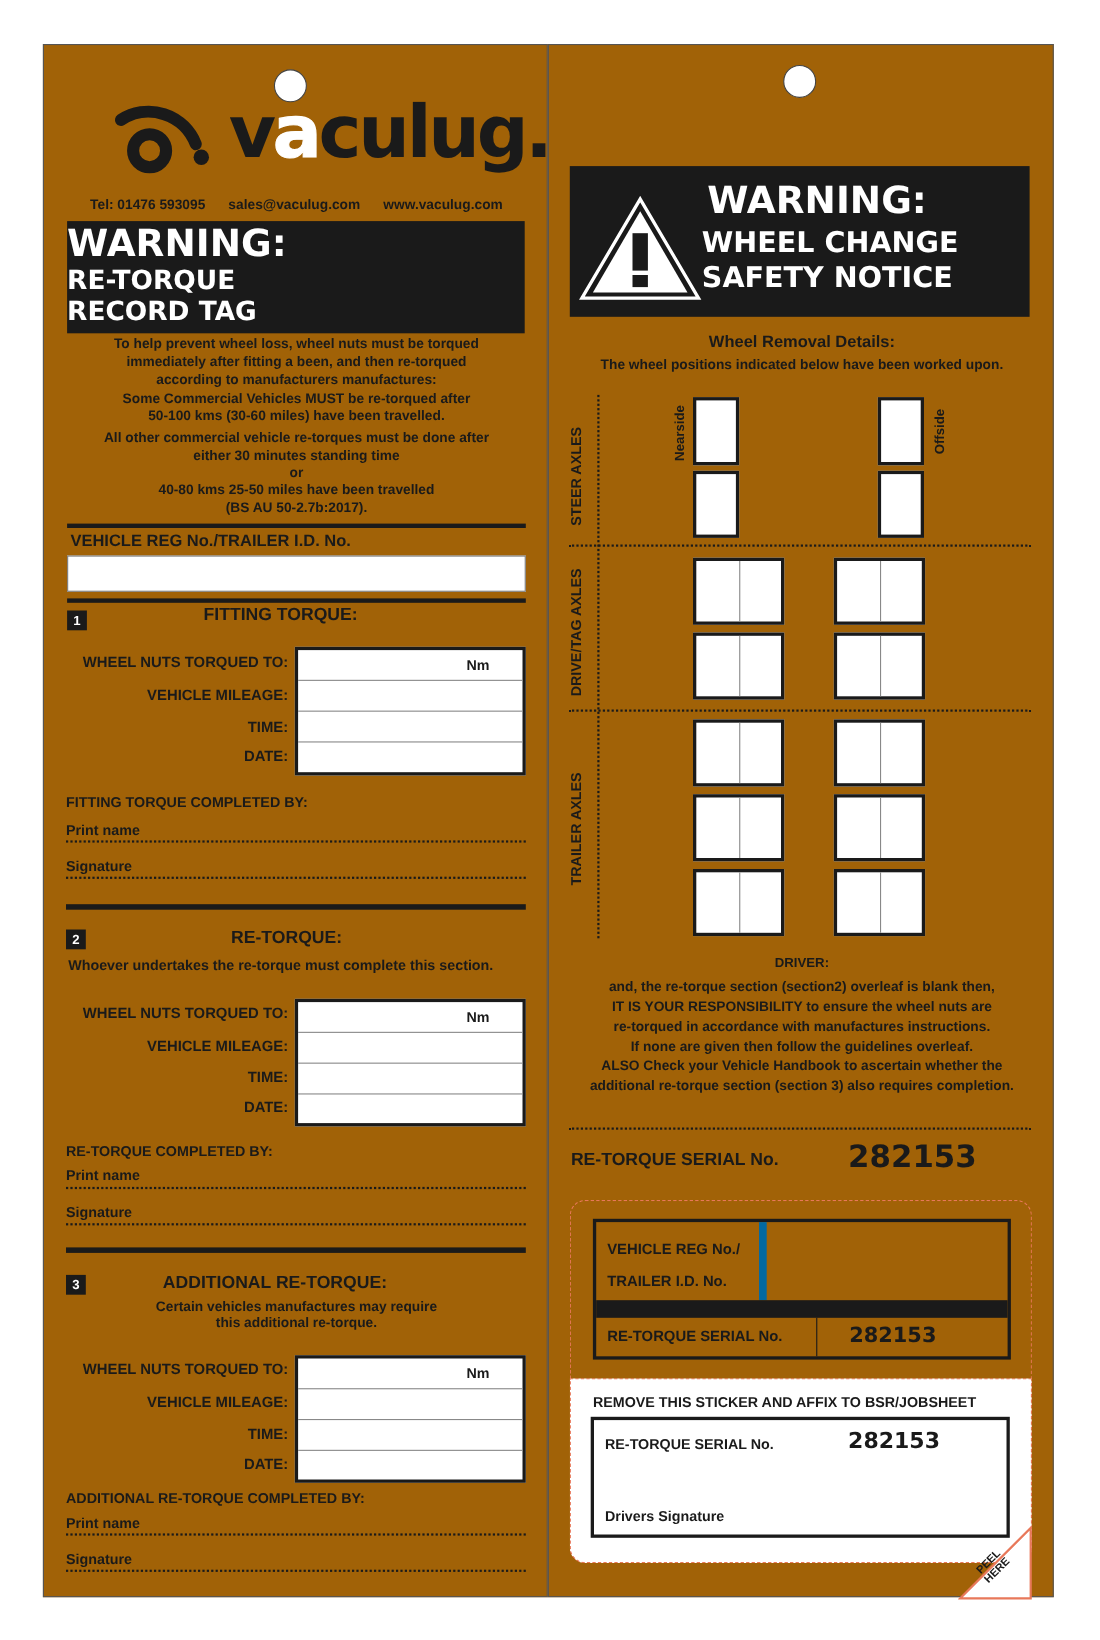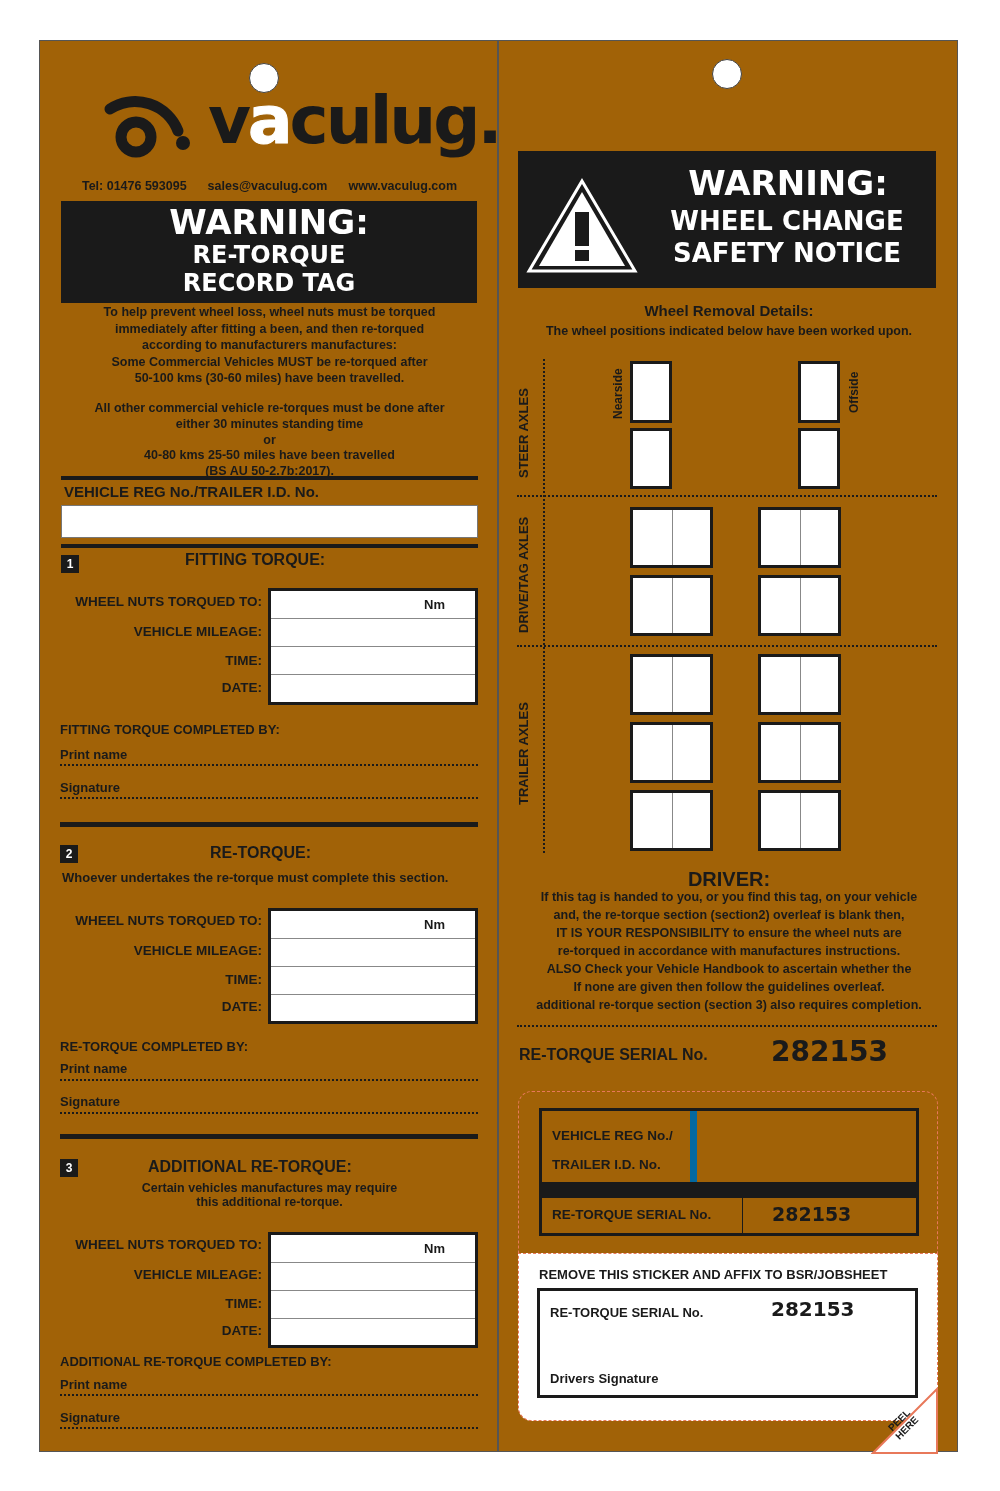--- a/index.html
+++ b/index.html
@@ -13,21 +13,21 @@
   .hole { position: absolute; width: 30px; height: 30px; border-radius: 50%; background: #fff; border: 1px solid #444; }
   .center { text-align: center; }
 
   
   .logo { position: absolute; left: 58px; top: 38px; width: 360px; height: 82px; }
   .logo-text { position: absolute; left: 110px; top: 2px; font-family: "DejaVu Sans", sans-serif; font-weight: bold; font-size: 66px; letter-spacing: -3px; color: #1a1a1a; line-height: 80px; }
   .logo-text .white-a { color: #ffffff; -webkit-text-stroke: 1px #ffffff; }
 
   .addr { position: absolute; left: 0; width: 459px; text-align: center; font-family: "Liberation Sans", sans-serif; font-weight: bold; font-size: 12.5px; }
 
-  .black-banner { position: absolute; background: #1a1a1a; color: #fff; text-align: center; font-family: "DejaVu Sans", sans-serif; font-weight: bold; }
+  .black-banner { position: absolute; background: #1a1a1a; color: #fff; font-family: "DejaVu Sans", sans-serif; font-weight: bold; }
 
   .body-text { position: absolute; left: 0; width: 459px; text-align: center; font-family: "Liberation Sans", sans-serif; font-weight: bold; font-size: 12.5px; line-height: 16.5px; }
 
   .rule { position: absolute; height: 5px; background: #1a1a1a; }
   .dots { position: absolute; border-bottom: 2px dotted #1a1a1a; height: 0; }
   .vdots { position: absolute; border-left: 2px dotted #1a1a1a; width: 0; }
 
   .label-bold { position: absolute; font-family: "Liberation Sans", sans-serif; font-weight: bold; color: #1a1a1a; white-space: nowrap; }
 
   .whitebox { position: absolute; background: #fff; border: 1px solid #777; }
@@ -81,21 +81,21 @@
     <div style="font-size:24px; line-height:28px;">RE-TORQUE</div>
     <div style="font-size:24px; line-height:28px;">RECORD TAG</div>
   </div>
 
   <div class="body-text" style="top:263px;">
     <div>To help prevent wheel loss, wheel nuts must be torqued</div>
     <div>immediately after fitting a been, and then re-torqued</div>
     <div>according to manufacturers manufactures:</div>
     <div>Some Commercial Vehicles MUST be re-torqued after</div>
     <div>50-100 kms (30-60 miles) have been travelled.</div>
-    <div style="margin-top:13px;">All other commercial vehicle re-torques must be done after</div>
+    <div style="margin-top:3px;">All other commercial vehicle re-torques must be done after</div>
     <div>either 30 minutes standing time</div>
     <div style="line-height:14px;">or</div>
     <div>40-80 kms 25-50 miles have been travelled</div>
     <div>(BS AU 50-2.7b:2017).</div>
   </div>
 
   <div class="rule" style="left:21px; top:435px; width:417px; height:4px;"></div>
 
   <div class="label-bold" style="left:24px; top:442px; font-size:15px;">VEHICLE REG No./TRAILER I.D. No.</div>
   <div class="whitebox" style="left:21px; top:464px; width:417px; height:33px;"></div>
@@ -224,28 +224,27 @@
   <div class="wheel-box double" style="left:131px; top:534px; width:83px; height:61px;"></div>
   <div class="wheel-box double" style="left:259px; top:534px; width:83px; height:61px;"></div>
 
   <div class="wheel-box double" style="left:131px; top:613px; width:83px; height:61px;"></div>
   <div class="wheel-box double" style="left:259px; top:613px; width:83px; height:61px;"></div>
   <div class="wheel-box double" style="left:131px; top:681px; width:83px; height:61px;"></div>
   <div class="wheel-box double" style="left:259px; top:681px; width:83px; height:61px;"></div>
   <div class="wheel-box double" style="left:131px; top:749px; width:83px; height:61px;"></div>
   <div class="wheel-box double" style="left:259px; top:749px; width:83px; height:61px;"></div>
 
-  <div class="label-bold center" style="left:0; width:460px; top:827px; font-size:20px;">DRIVER:</div>
+  <div class="label-bold center" style="left:0; width:460px; top:827px; font-size:12px;">DRIVER:</div>
   <div class="body-text" style="width:460px; top:847px; line-height:18px; font-size:12.5px;">
-    <div>If this tag is handed to you, or you find this tag, on your vehicle</div>
     <div>and, the re-torque section (section2) overleaf is blank then,</div>
     <div>IT IS YOUR RESPONSIBILITY to ensure the wheel nuts are</div>
     <div>re-torqued in accordance with manufactures instructions.</div>
+    <div>If none are given then follow the guidelines overleaf.</div>
     <div>ALSO Check your Vehicle Handbook to ascertain whether the</div>
-    <div>If none are given then follow the guidelines overleaf.</div>
     <div>additional re-torque section (section 3) also requires completion.</div>
   </div>
 
   <div class="dots" style="left:18px; top:984px; width:420px;"></div>
 
   <div class="label-bold" style="left:20px; top:1005px; font-size:16px;">RE-TORQUE SERIAL No.</div>
   <div class="label-bold" style="left:272px; top:994px; font-size:28px; font-family:'DejaVu Sans', sans-serif;">282153</div>
 
   <div class="sticker-outer"></div>
 

